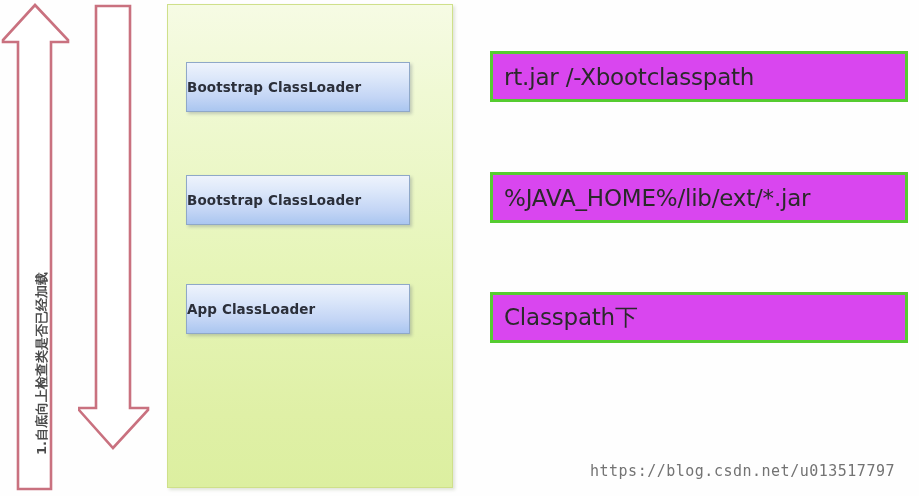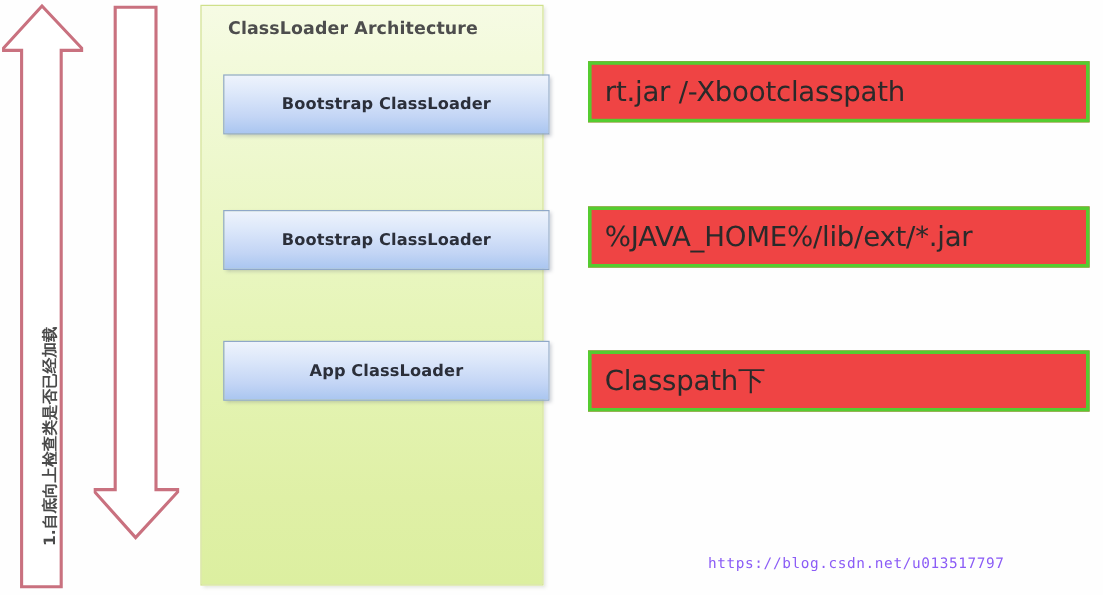--- a/index.html
+++ b/index.html
@@ -77,50 +77,50 @@
     font-family: "DejaVu Sans", sans-serif;
     font-size: 14.5px;
     font-weight: 700;
     color: #4d4d4d;
     letter-spacing: 0.1px;
   }
 
   .cl-box {
     position: absolute;
     left: 18px;
-    width: 272px;
+    width: 224px;
     height: 50px;
     background: linear-gradient(to bottom, #eef3fc 0%, #dde8fa 30%, #c3d5f5 72%, #aac6f0 100%);
     border: 1px solid #8fa8c8;
     box-shadow: 2px 2px 3px rgba(90,100,120,0.30);
     box-sizing: border-box;
     display: flex;
     align-items: center;
-    justify-content: center;
+    justify-content: flex-start;
   }
   .cl-box span {
     font-family: "DejaVu Sans", sans-serif;
     font-size: 13.5px;
     font-weight: 700;
     color: #2b2f3a;
     letter-spacing: 0.1px;
   }
 
   #cl-box-0 { top: 57px; }
   #cl-box-1 { top: 170px; }
   #cl-box-2 { top: 279px; }
   #cl-box-3 { top: 388px; }
 
   
   .note-box {
     position: absolute;
     left: 490px;
     width: 418px;
     height: 51px;
-    background: #ef4444;
+    background: #d946ef;
     border: 3px solid #55cc30;
     box-sizing: border-box;
     display: flex;
     align-items: center;
   }
   .note-box span {
     font-family: "DejaVu Sans", sans-serif;
     font-size: 23px;
     font-weight: 400;
     color: #2a2a2a;
@@ -132,22 +132,22 @@
   #note-box-0 { top: 51px; }
   #note-box-1 { top: 172px; }
   #note-box-2 { top: 292px; }
 
   
   #watermark {
     position: absolute;
     left: 590px;
     top: 462px;
     font-family: "DejaVu Sans Mono", monospace;
-    font-size: 12px;
-    color: #8b5cf6;
+    font-size: 15px;
+    color: #737373;
     letter-spacing: 0.5px;
     white-space: nowrap;
   }
 </style>
 </head>
 <body>
 
 <div id="canvas">
 
   <div class="arrow-wrap" id="arrow-up-wrap">
@@ -158,21 +158,20 @@
   </div>
 
   <div class="arrow-wrap" id="arrow-down-wrap">
     <svg class="arrow-svg" width="72" height="496" viewBox="0 0 72 496">
       <polygon points="18,6 52,6 52,408 70,408 70,410 35,448 1,410 1,408 18,408" fill="#ffffff" stroke="#c9717f" stroke-width="2.6" stroke-linejoin="miter"></polygon>
     </svg>
     <div class="arrow-label" id="arrow-down-label">2.自顶向下尝试加载类</div>
   </div>
 
   <div id="classloader-panel">
-    <div id="panel-title">ClassLoader Architecture</div>
 
     <div class="cl-box" id="cl-box-0">
       <span>Bootstrap ClassLoader</span>
     </div>
     <div class="cl-box" id="cl-box-1">
       <span>Bootstrap ClassLoader</span>
     </div>
     <div class="cl-box" id="cl-box-2">
       <span>App ClassLoader</span>
     </div>

